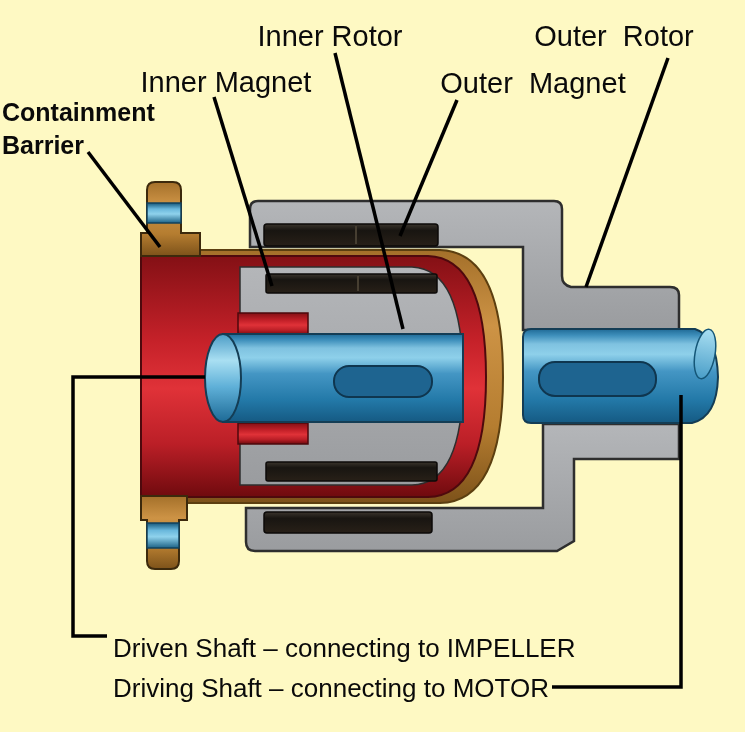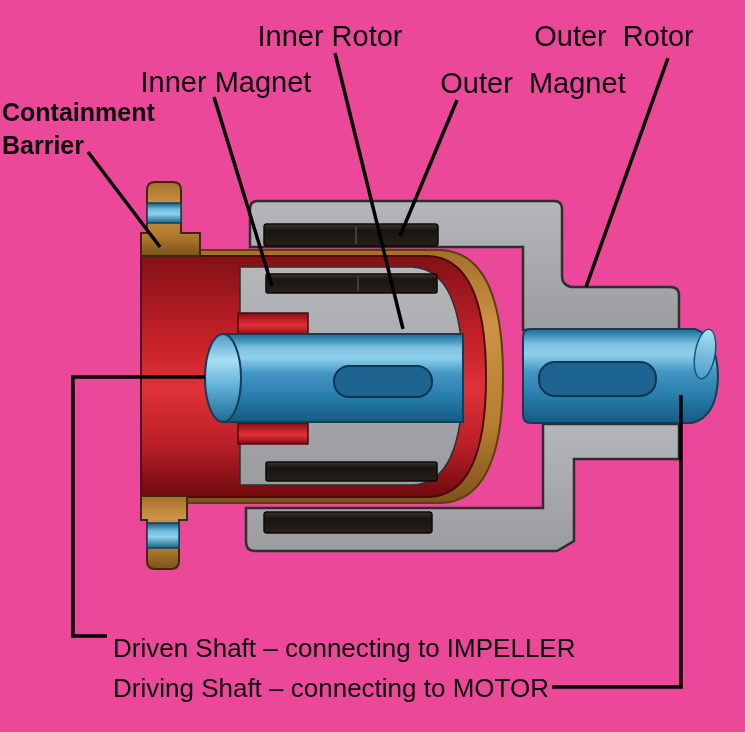--- a/index.html
+++ b/index.html
@@ -1,16 +1,16 @@
 <!DOCTYPE html>
 <html><head>
 <meta charset="utf-8">
 <style>
   html,body{margin:0;padding:0;background:#ffffff;}
-  .stage{position:relative;width:745px;height:732px;background:#ec4899;overflow:hidden;
+  .stage{position:relative;width:745px;height:732px;background:#fef9c3;overflow:hidden;
          font-family:"Liberation Sans",sans-serif;}
   svg{display:block;}
   text{fill:#0a0a0a;}
   .lbl{font-size:29px;}
   .lbl-bold{font-size:25px;font-weight:bold;}
   .lbl-bottom{font-size:26px;}
   .leader{stroke:#000000;stroke-width:3.5;fill:none;stroke-linecap:butt;stroke-linejoin:miter;}
 </style>
 </head>
 <body>

